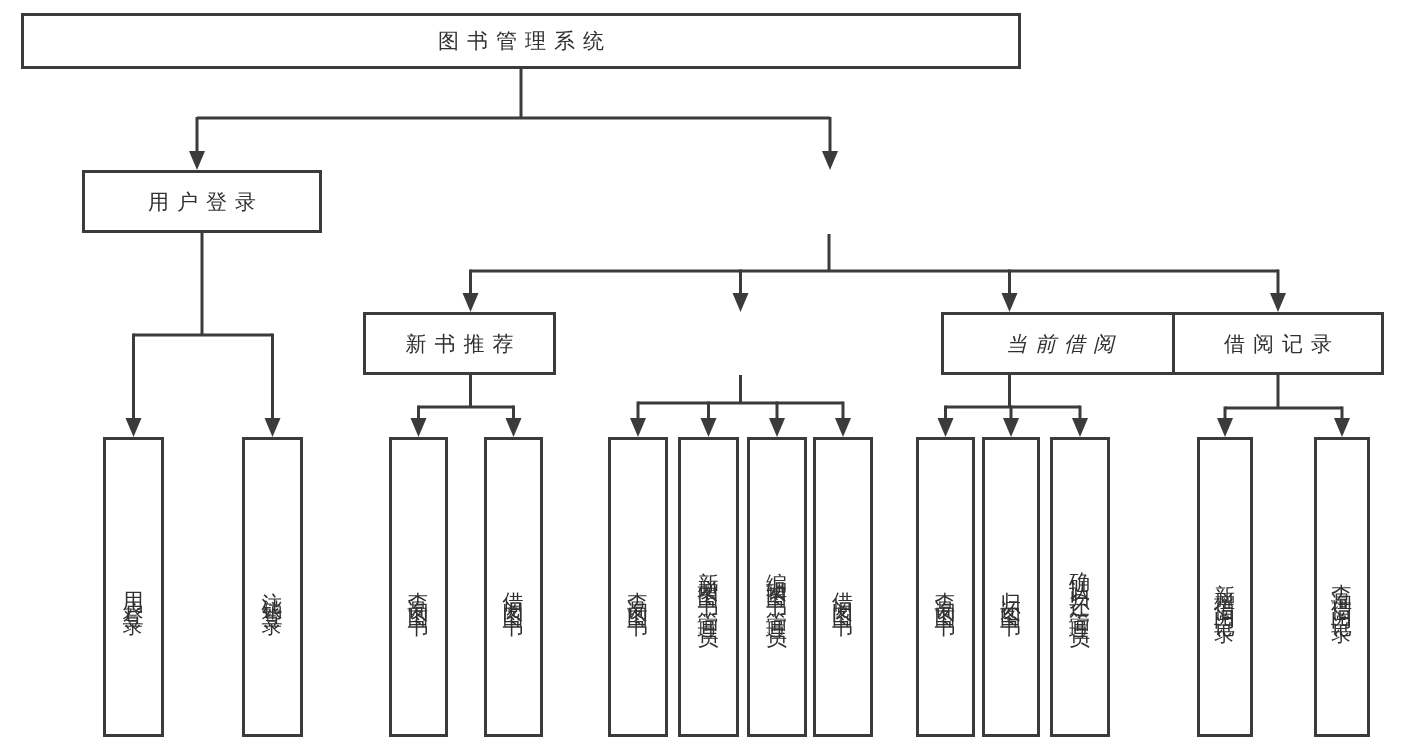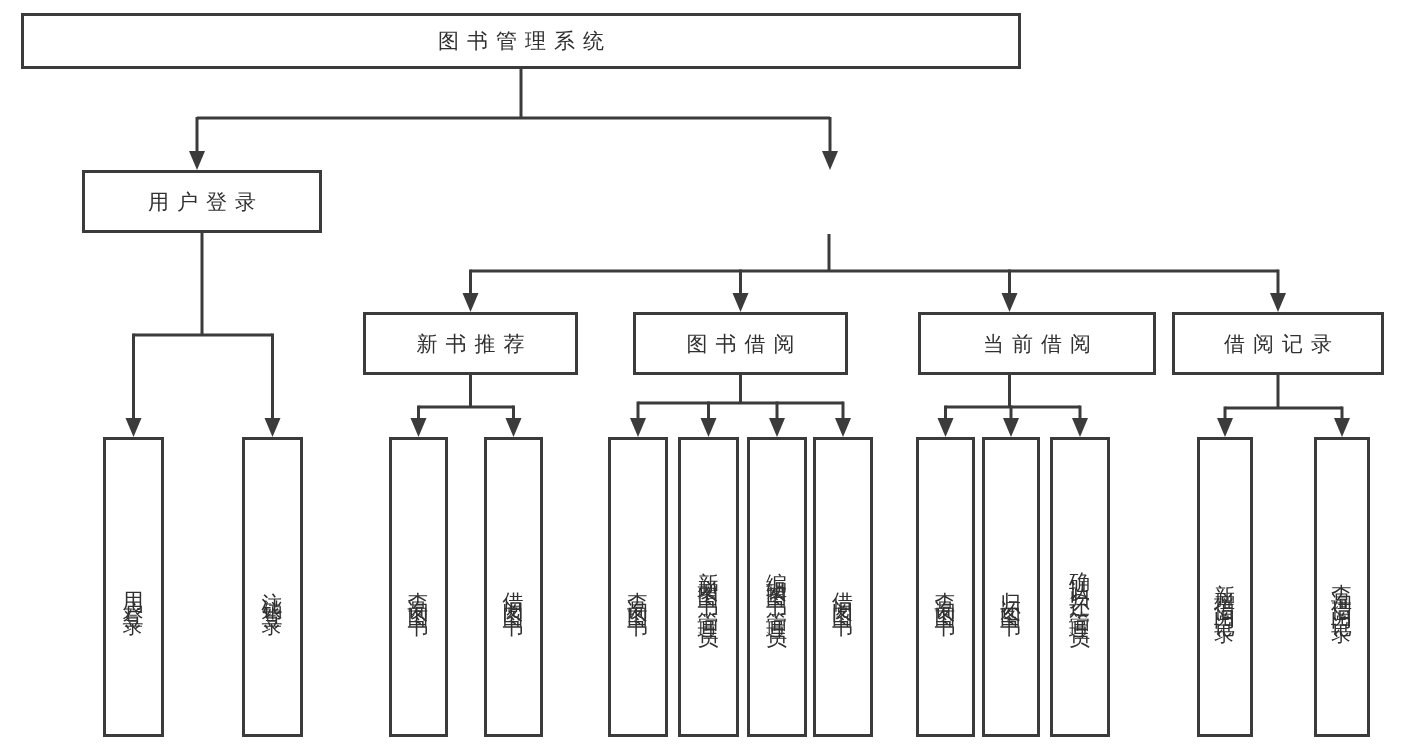--- a/index.html
+++ b/index.html
@@ -143,27 +143,24 @@
   </svg>
 
   <div class="node h" style="left:21px; top:13px; width:1000px; height:56px;">
     <span>图书管理系统</span>
   </div>
 
   <div class="node h" style="left:82px; top:170px; width:240px; height:63px;">
     <span>用户登录</span>
   </div>
 
-  <div class="node h" style="left:363px; top:312px; width:215px; height:63px;">
+  <div class="node h" style="left:363px; top:312px; width:193px; height:63px;">
     <span>新书推荐</span>
   </div>
-  <div class="node h" style="left:633px; top:312px; width:215px; height:63px;">
-    <span>图书借阅</span>
-  </div>
-  <div class="node h" style="left:918px; top:312px; width:238px; height:63px;">
+  <div class="node h" style="left:941px; top:312px; width:238px; height:63px;font-style:italic;">
     <span>当前借阅</span>
   </div>
   <div class="node h" style="left:1172px; top:312px; width:212px; height:63px;">
     <span>借阅记录</span>
   </div>
 
   <div class="node v" style="left:103px; top:437px; width:61px; height:300px;">
     <span>用户登录</span>
   </div>
   <div class="node v" style="left:242px; top:437px; width:61px; height:300px;">

